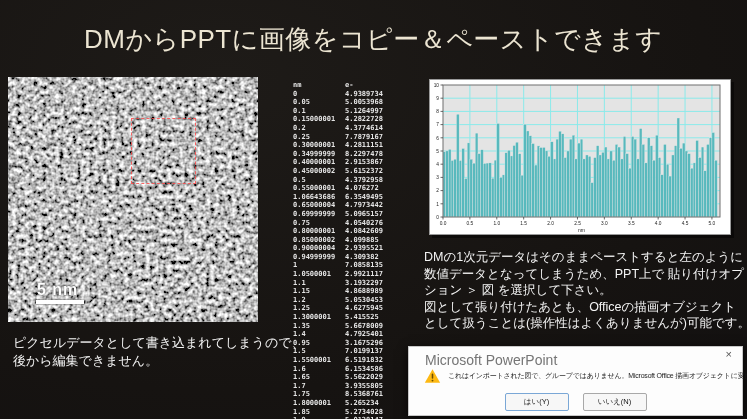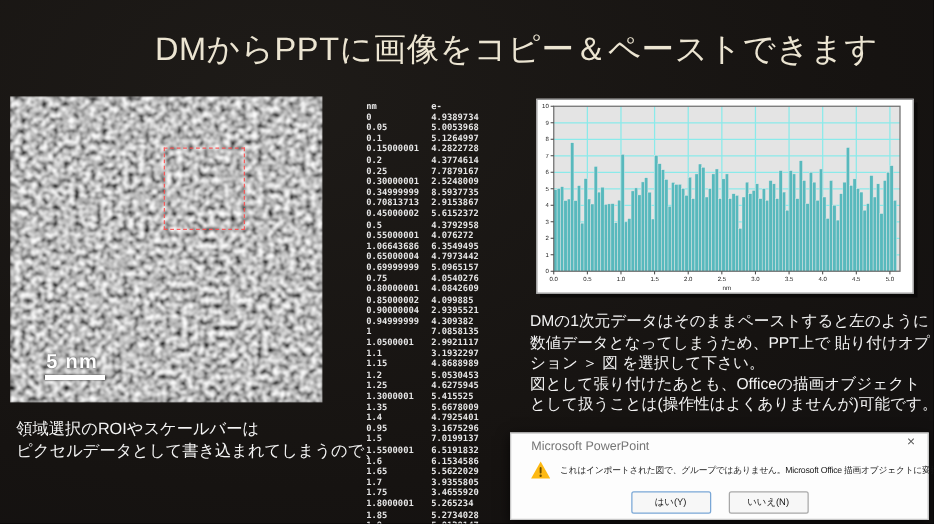--- a/index.html
+++ b/index.html
@@ -4,21 +4,21 @@
 <style>
   html,body{margin:0;padding:0;background:#000;}
   #slide{
     position:relative;width:747px;height:419px;overflow:hidden;
     background:radial-gradient(ellipse at 30% 18%, #1e1b18 0%, #161311 65%, #121010 100%);
     font-family:"Liberation Sans", sans-serif;
   }
   
   #title{
     position:absolute;left:84px;top:22px;
-    font-size:26px;letter-spacing:.5px;color:#ece5d2;white-space:nowrap;margin-left:40px;
+    font-size:26px;letter-spacing:.5px;color:#ece5d2;white-space:nowrap;
   }
   
   #tem{position:absolute;left:8px;top:77px;width:250px;height:278px;}
   #tem svg{display:block;}
   #roi{
     position:absolute;left:123px;top:41px;width:63px;height:64px;
     border:1px dashed #ff4d4d;opacity:.85;
   }
   #scalebar-label{
     position:absolute;left:29px;top:204px;color:#fff;font-size:16px;font-weight:bold;
@@ -51,21 +51,21 @@
     position:absolute;left:13px;top:334px;width:300px;
     color:#f4f4f4;font-size:13px;line-height:17.5px;
   }
   
   #dialog{
     position:absolute;left:408px;top:346px;width:333px;height:68px;
     background:#fdfdfd;border:1px solid #c8c8c8;box-shadow:0 3px 10px rgba(0,0,0,.7);
     color:#111;
   }
   #dlg-title{
-    position:absolute;left:16px;top:5px;font-size:10px;color:#757575;text-align:center;
+    position:absolute;left:16px;top:5px;font-size:14px;color:#757575;text-align:center;
   }
   #dlg-close{
     position:absolute;right:10px;top:2px;font-size:11px;color:#555;cursor:pointer;line-height:11px;
   }
   #dlg-body{position:absolute;left:15px;top:21px;right:8px;display:flex;align-items:center;}
   #dlg-icon{width:17px;height:16px;flex:0 0 auto;margin-right:7px;}
   #dlg-msg{font-size:7px;letter-spacing:-.2px;white-space:nowrap;color:#1a1a1a;}
   #dlg-buttons{
     position:absolute;left:0;right:0;top:46px;display:flex;justify-content:center;gap:14px;
   }
@@ -98,23 +98,23 @@
   </div>
 
   <div id="datacol">
       <div class="trow"><span class="c1">nm</span><span>e-</span></div>
       <div class="trow"><span class="c1">0</span><span>4.9389734</span></div>
       <div class="trow"><span class="c1">0.05</span><span>5.0053968</span></div>
       <div class="trow"><span class="c1">0.1</span><span>5.1264997</span></div>
       <div class="trow"><span class="c1">0.15000001</span><span>4.2822728</span></div>
       <div class="trow"><span class="c1">0.2</span><span>4.3774614</span></div>
       <div class="trow"><span class="c1">0.25</span><span>7.7879167</span></div>
-      <div class="trow"><span class="c1">0.30000001</span><span>2.5248009</span></div>
-      <div class="trow"><span class="c1">0.34999999</span><span>8.5937735</span></div>
-      <div class="trow"><span class="c1">0.70813713</span><span>2.9153867</span></div>
+      <div class="trow"><span class="c1">0.30000001</span><span>4.2811151</span></div>
+      <div class="trow"><span class="c1">0.34999999</span><span>8.2297478</span></div>
+      <div class="trow"><span class="c1">0.40000001</span><span>2.9153867</span></div>
       <div class="trow"><span class="c1">0.45000002</span><span>5.6152372</span></div>
       <div class="trow"><span class="c1">0.5</span><span>4.3792958</span></div>
       <div class="trow"><span class="c1">0.55000001</span><span>4.076272</span></div>
       <div class="trow"><span class="c1">1.06643686</span><span>6.3549495</span></div>
       <div class="trow"><span class="c1">0.65000004</span><span>4.7973442</span></div>
       <div class="trow"><span class="c1">0.69999999</span><span>5.0965157</span></div>
       <div class="trow"><span class="c1">0.75</span><span>4.0540276</span></div>
       <div class="trow"><span class="c1">0.80000001</span><span>4.0842609</span></div>
       <div class="trow"><span class="c1">0.85000002</span><span>4.099885</span></div>
       <div class="trow"><span class="c1">0.90000004</span><span>2.9395521</span></div>
@@ -127,21 +127,21 @@
       <div class="trow"><span class="c1">1.25</span><span>4.6275945</span></div>
       <div class="trow"><span class="c1">1.3000001</span><span>5.415525</span></div>
       <div class="trow"><span class="c1">1.35</span><span>5.6678009</span></div>
       <div class="trow"><span class="c1">1.4</span><span>4.7925401</span></div>
       <div class="trow"><span class="c1">0.95</span><span>3.1675296</span></div>
       <div class="trow"><span class="c1">1.5</span><span>7.0199137</span></div>
       <div class="trow"><span class="c1">1.5500001</span><span>6.5191832</span></div>
       <div class="trow"><span class="c1">1.6</span><span>6.1534586</span></div>
       <div class="trow"><span class="c1">1.65</span><span>5.5622029</span></div>
       <div class="trow"><span class="c1">1.7</span><span>3.9355805</span></div>
-      <div class="trow"><span class="c1">1.75</span><span>3.4655920</span></div>
+      <div class="trow"><span class="c1">1.75</span><span>8.5368761</span></div>
       <div class="trow"><span class="c1">1.8000001</span><span>5.265234</span></div>
       <div class="trow"><span class="c1">1.85</span><span>5.2734028</span></div>
       <div class="trow"><span class="c1">1.9</span><span>5.0128147</span></div>
     </div>
 
   <div id="chartbox"><svg width="300" height="154" viewBox="0 0 300 154">
         <rect x="13" y="5" width="277" height="132" fill="#e4e4e4"></rect>
         <line x1="13" y1="123.8" x2="290" y2="123.8" stroke="#8aeaea" stroke-width="1"></line>
         <line x1="13" y1="110.6" x2="290" y2="110.6" stroke="#8aeaea" stroke-width="1"></line>
         <line x1="13" y1="97.4" x2="290" y2="97.4" stroke="#8aeaea" stroke-width="1"></line>
@@ -313,22 +313,22 @@
 
   <div id="rightnote">
       <div>DMの1次元データはそのままペーストすると左のように</div>
       <div>数値データとなってしまうため、PPT上で 貼り付けオプ</div>
       <div>ション ＞ 図 を選択して下さい。</div>
       <div>図として張り付けたあとも、Officeの描画オブジェクト</div>
       <div>として扱うことは(操作性はよくありませんが)可能です。</div>
     </div>
 
   <div id="leftnote">
-      <div>領域選択のROIやスケールバーは</div>
       <div>ピクセルデータとして書き込まれてしまうので、</div>
+      <div>後から編集できません。</div>
     </div>
 
   <div id="dialog">
     <div id="dlg-title">Microsoft PowerPoint</div>
     <div id="dlg-close">×</div>
     <div id="dlg-body">
       <svg id="dlg-icon" viewBox="0 0 20 18">
         <path d="M10 1 L19 17 L1 17 Z" fill="#fdb913"></path>
         <rect x="9.1" y="6.2" width="1.8" height="6" rx="0.9" fill="#6b4d00"></rect>
         <circle cx="10" cy="14.4" r="1.1" fill="#6b4d00"></circle>

